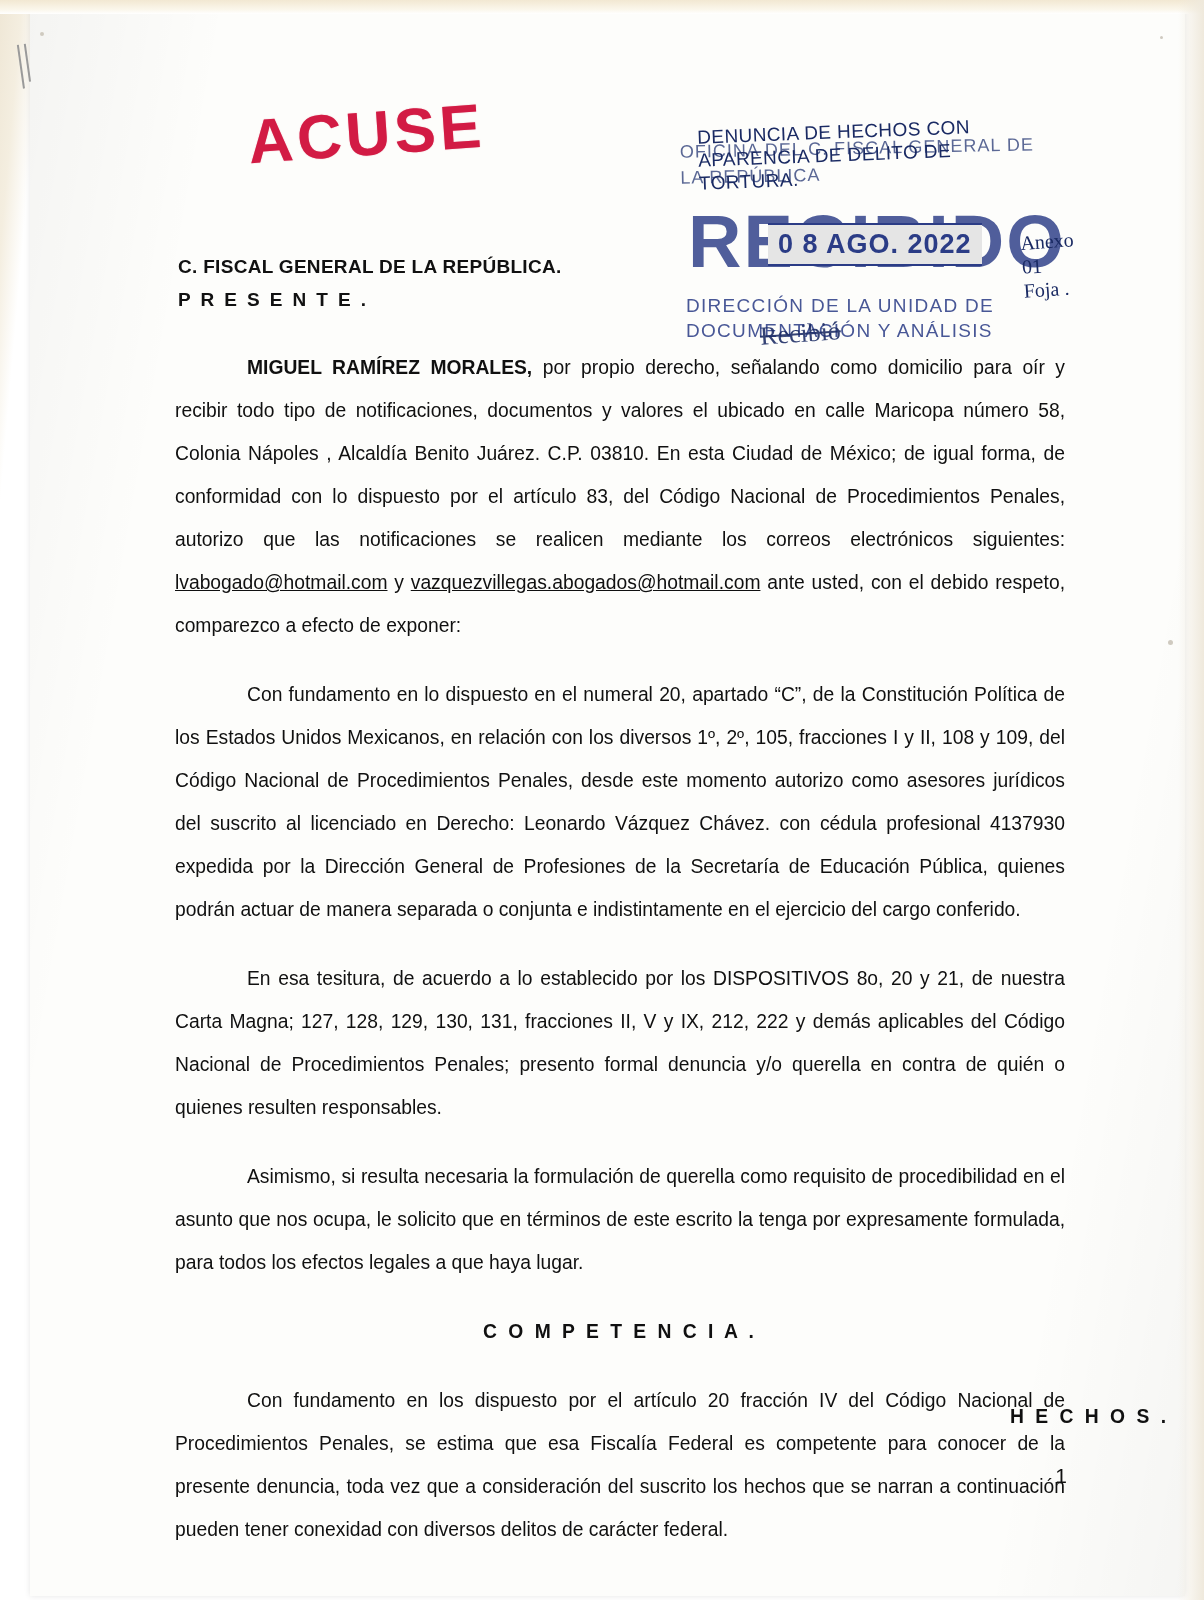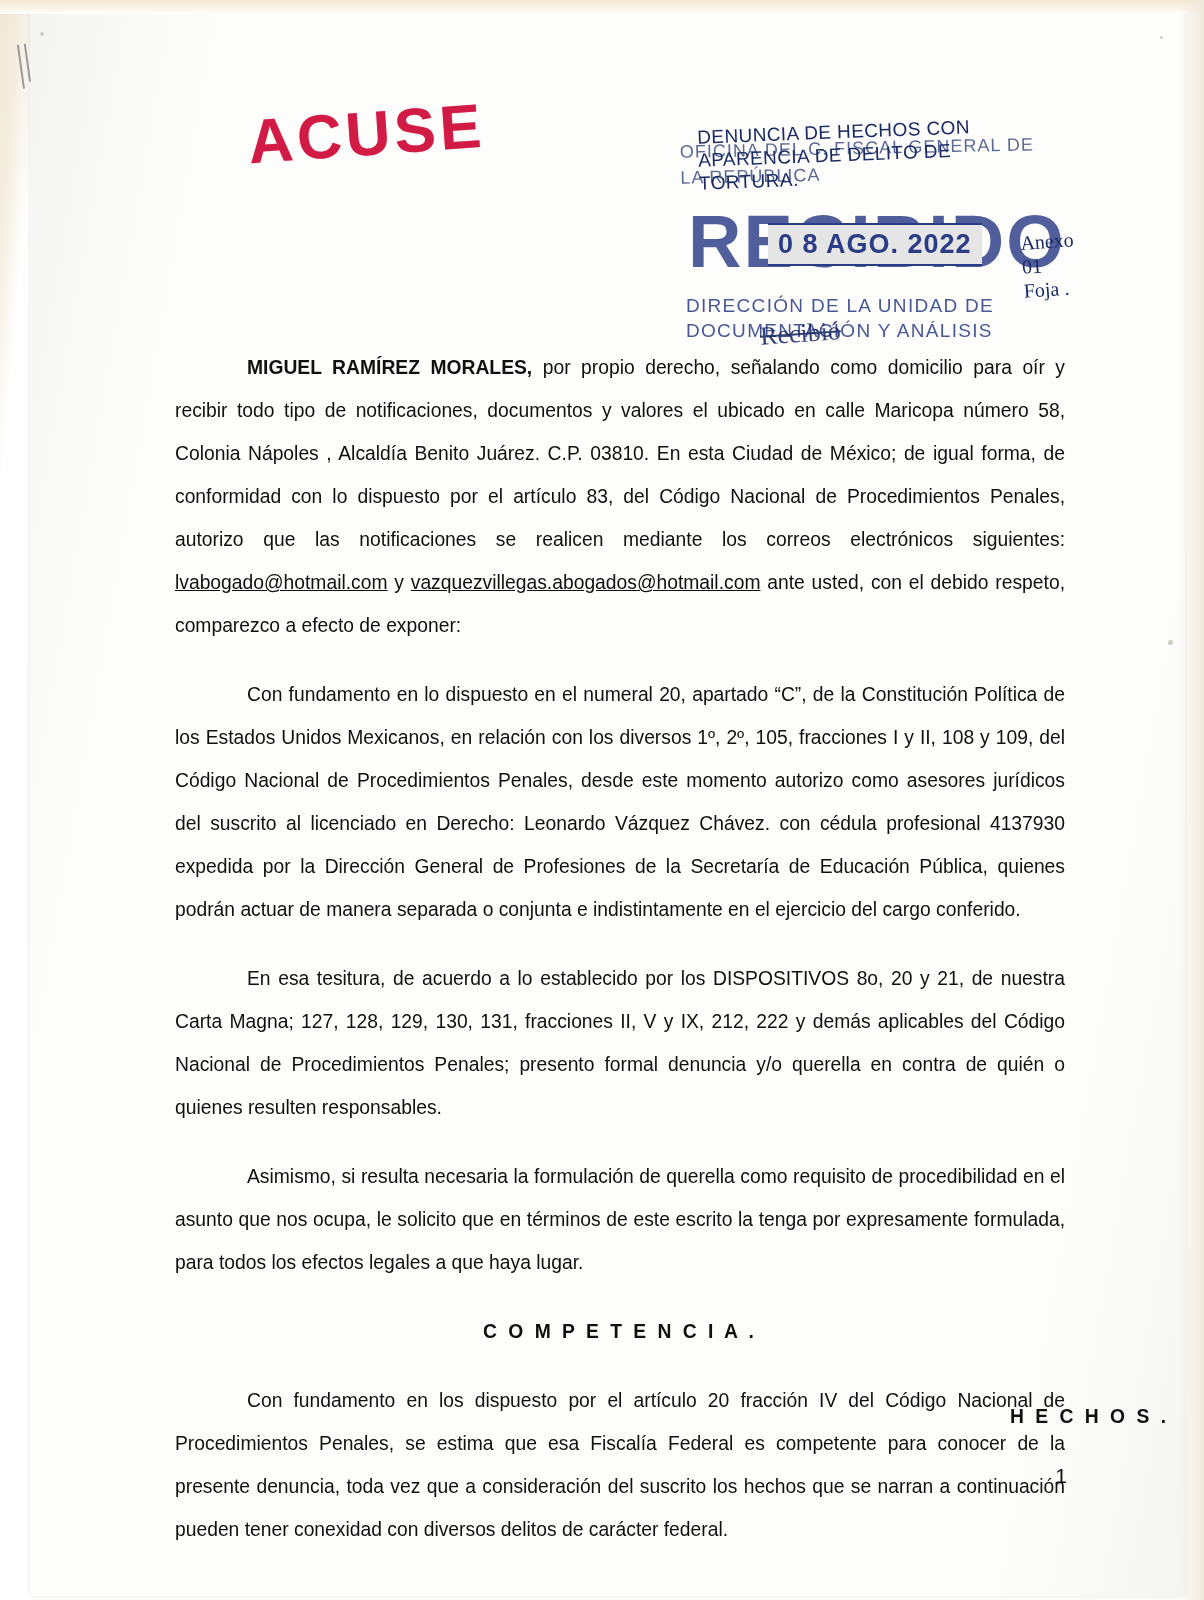--- a/index.html
+++ b/index.html
@@ -271,20 +271,24 @@
     <div class="office">OFICINA DEL C. FISCAL GENERAL DE LA REPÚBLICA</div>
     <div class="hand-top">DENUNCIA DE HECHOS CON APARENCIA DE DELITO DE TORTURA.</div>
     <div class="recibido">RECIBIDO</div>
     <div class="datebox">0 8  AGO. 2022</div>
     <div class="unidad">DIRECCIÓN DE LA UNIDAD DE DOCUMENTACIÓN Y ANÁLISIS</div>
     <div class="hand-anexo" style="white-space:pre-line;">Anexo
 01 Foja .</div>
     <div class="hand-sign">Recibió</div>
   </div>
 
+  <div class="addressee">
+    <div>C. FISCAL GENERAL DE LA REPÚBLICA.</div>
+    <div class="l2">P R E S E N T E .</div>
+  </div>
 
   <div class="doc-body">
 
     <p><b>MIGUEL RAMÍREZ MORALES,</b><span> por propio derecho, señalando como domicilio para oír y recibir todo tipo de notificaciones, documentos y valores el ubicado en calle Maricopa número 58, Colonia Nápoles , Alcaldía Benito Juárez. C.P. 03810. En esta Ciudad de México; de igual forma, de conformidad con lo dispuesto por el artículo 83, del Código Nacional de Procedimientos Penales, autorizo que las notificaciones se realicen mediante los correos electrónicos siguientes: </span><span class="email">lvabogado@hotmail.com</span><span> y </span><span class="email">vazquezvillegas.abogados@hotmail.com</span><span> ante usted, con el debido respeto, comparezco a efecto de exponer:</span></p>
 
     <p>Con fundamento en lo dispuesto en el numeral 20, apartado “C”, de la Constitución Política de los Estados Unidos Mexicanos, en relación con los diversos 1º, 2º, 105, fracciones I y II, 108 y 109, del Código Nacional de Procedimientos Penales, desde este momento autorizo como asesores jurídicos del suscrito al licenciado en Derecho: Leonardo Vázquez Chávez. con cédula profesional 4137930 expedida por la Dirección General de Profesiones de la Secretaría de Educación Pública, quienes podrán actuar de manera separada o conjunta e indistintamente en el ejercicio del cargo conferido.</p>
 
     <p>En esa tesitura, de acuerdo a lo establecido por los DISPOSITIVOS 8o, 20 y 21, de nuestra Carta Magna; 127, 128, 129, 130, 131, fracciones II, V y IX, 212, 222 y demás aplicables del Código Nacional de Procedimientos Penales; presento formal denuncia y/o querella en contra de quién o quienes resulten responsables.</p>
 
     <p><span>Asimismo, si resulta necesaria la formulación de querella como requisito de procedibilidad en el asunto que nos ocupa, </span><span class="u">le solicito que en términos de este escrito la tenga por expresamente formulada</span><span>, para todos los efectos legales a que haya lugar.</span></p>

